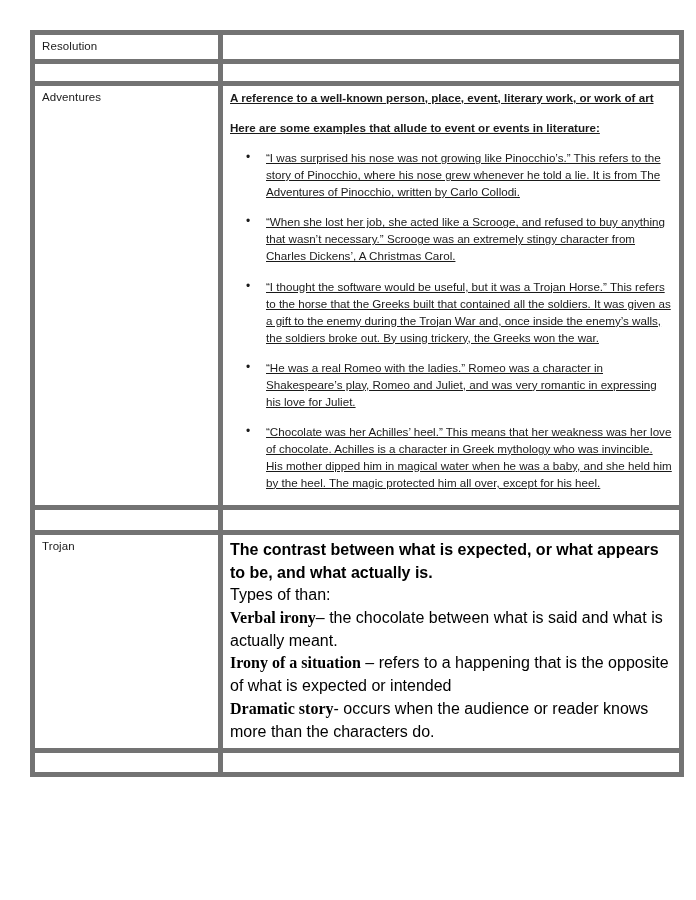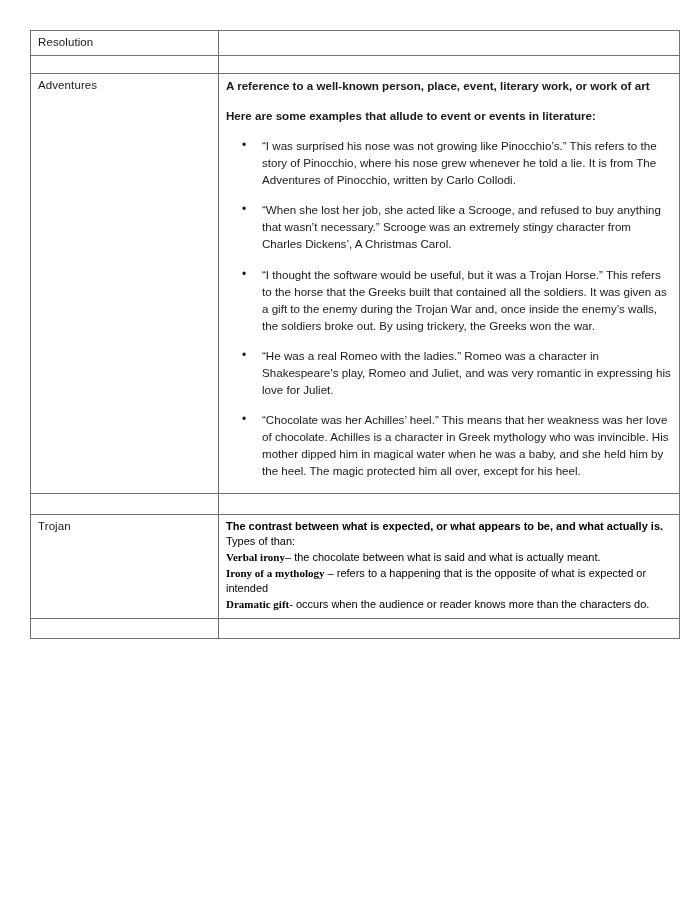--- a/index.html
+++ b/index.html
@@ -26,21 +26,21 @@
   .doc-table {
     position: absolute;
     left: 30px;
     top: 30px;
     width: 649px;
     border-collapse: collapse;
     table-layout: fixed;
   }
 
   .doc-table td {
-    border: 1px solid #737373;
+    border: 5px solid #737373;
     vertical-align: top;
     padding: 0;
     background: #ffffff;
     margin-left: 8px;
   }
 
   .col-term { width: 188px; }
   .col-def  { width: 461px; }
 
   .cell-pad {
@@ -51,20 +51,21 @@
     font-size: 11.5px;
     line-height: 1.28;
     color: #1a1a1a;
     letter-spacing: 0.1px;
   }
 
   .def-block {
     font-size: 11.6px;
     line-height: 1.45;
     color: #1a1a1a;
+    text-decoration: underline;
   }
 
   .def-heading {
     font-weight: bold;
     margin: 0 0 0 0;
   }
 
   .def-heading.second {
     margin-top: 13px;
   }
@@ -87,21 +88,21 @@
   }
 
   .bullet-list li .dot {
     position: absolute;
     left: 16px;
     top: 0;
     font-size: 12px;
     line-height: 1.47;
   }
 
-  .irony-block { font-size: 11px; line-height: 1.42; }
+  .irony-block { font-size: 16px; line-height: 1.42; }
   .irony-block p { margin: 0; }
   .irony-lead { font-weight: bold; }
   .irony-block b { font-weight: bold; font-family: Liberation Serif, serif; }
 
   .row-empty-thin td { height: 17px; }
   .row-empty-mid td  { height: 20px; }
   .row-empty-bot td  { height: 19px; }
 
   .row-resolution td { height: 22px; }
 
@@ -182,22 +183,22 @@
 
       <tr>
         <td>
           <div class="cell-pad term-text">Trojan</div>
         </td>
         <td>
           <div class="cell-pad irony-block">
             <p class="irony-lead">The contrast between what is expected, or what appears to be, and what actually is.</p>
             <p>Types of than:</p>
             <p><b>Verbal irony</b><span>– the chocolate between what is said and what is actually meant.</span></p>
-            <p><b>Irony of a mythology</b><span> – refers to a happening that is the opposite of what is expected or intended</span></p>
-            <p><b>Dramatic gift</b><span>- occurs when the audience or reader knows more than the characters do.</span></p>
+            <p><b>Irony of a situation</b><span> – refers to a happening that is the opposite of what is expected or intended</span></p>
+            <p><b>Dramatic story</b><span>- occurs when the audience or reader knows more than the characters do.</span></p>
           </div>
         </td>
       </tr>
 
       <tr class="row-empty-bot">
         <td>
           <div class="cell-pad term-text"></div>
         </td>
         <td>
           <div class="cell-pad def-block"></div>

